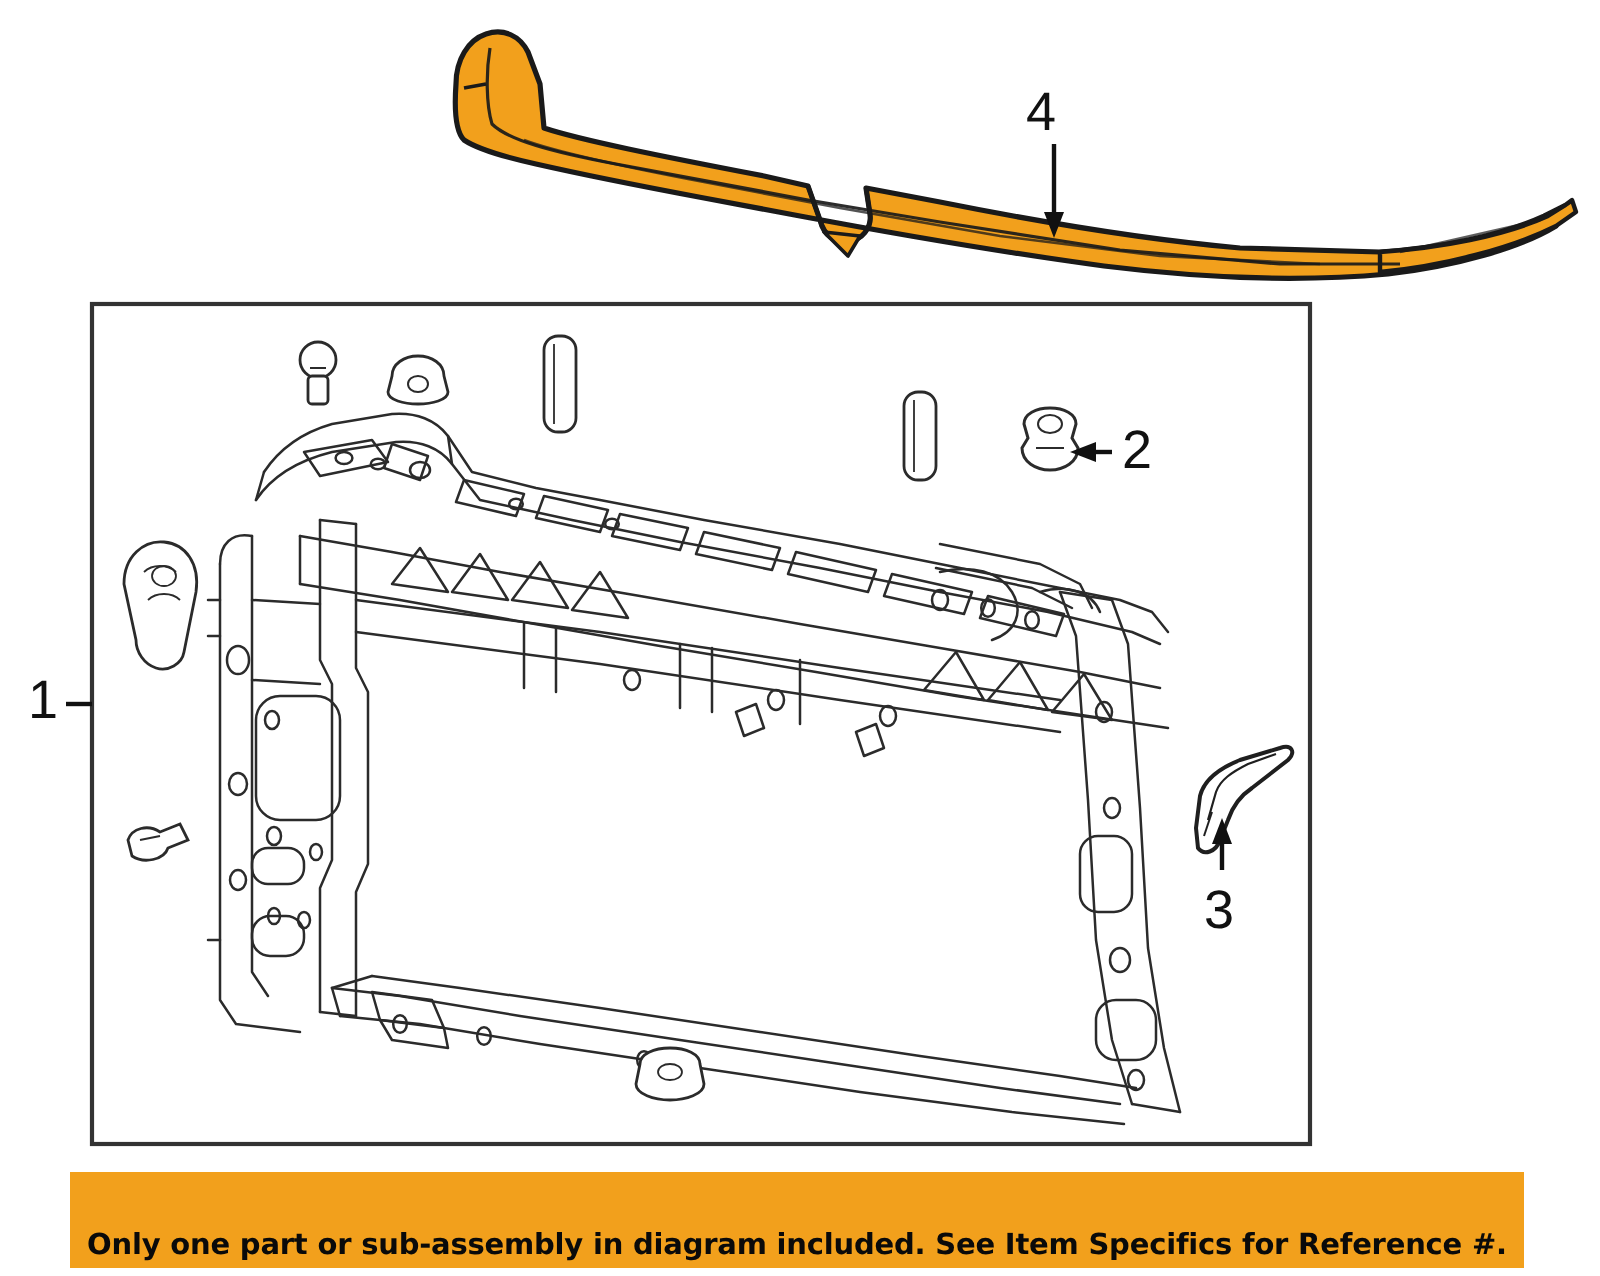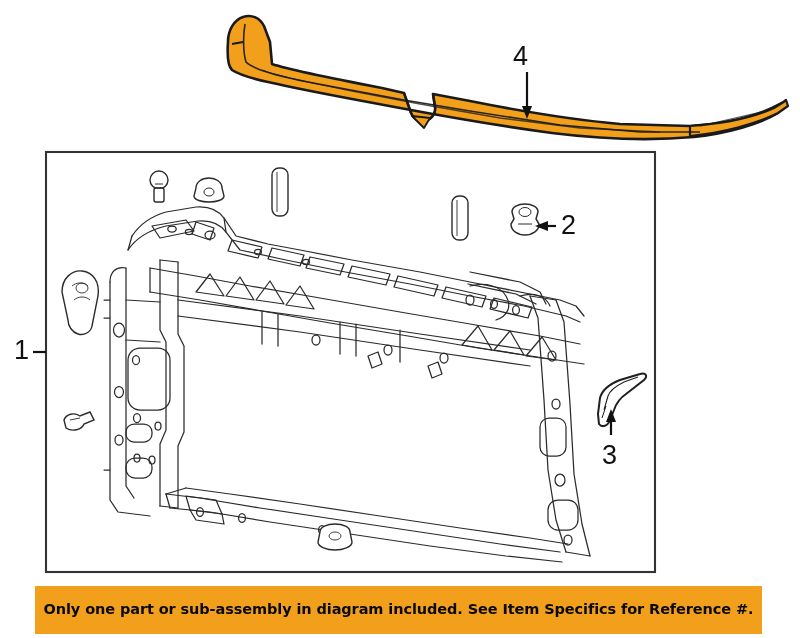--- a/index.html
+++ b/index.html
@@ -48,22 +48,22 @@
   
   #disclaimer-banner {
     position: absolute;
     left: 35px;
     top: 586px;
     width: 727px;
     height: 48px;
     background: #F2A01C;
     box-sizing: border-box;
     display: flex;
-    flex-direction: column;
-    align-items: center;
+    flex-direction: row;
+    align-items: flex-end;
     justify-content: center;
     text-align: center;
   }
   #disclaimer-banner .banner-line {
     color: #0a0a0a;
     font-family: "DejaVu Sans", sans-serif;
     font-weight: bold;
     font-size: 14.5px;
     letter-spacing: -0.1px;
     line-height: 1.48;

